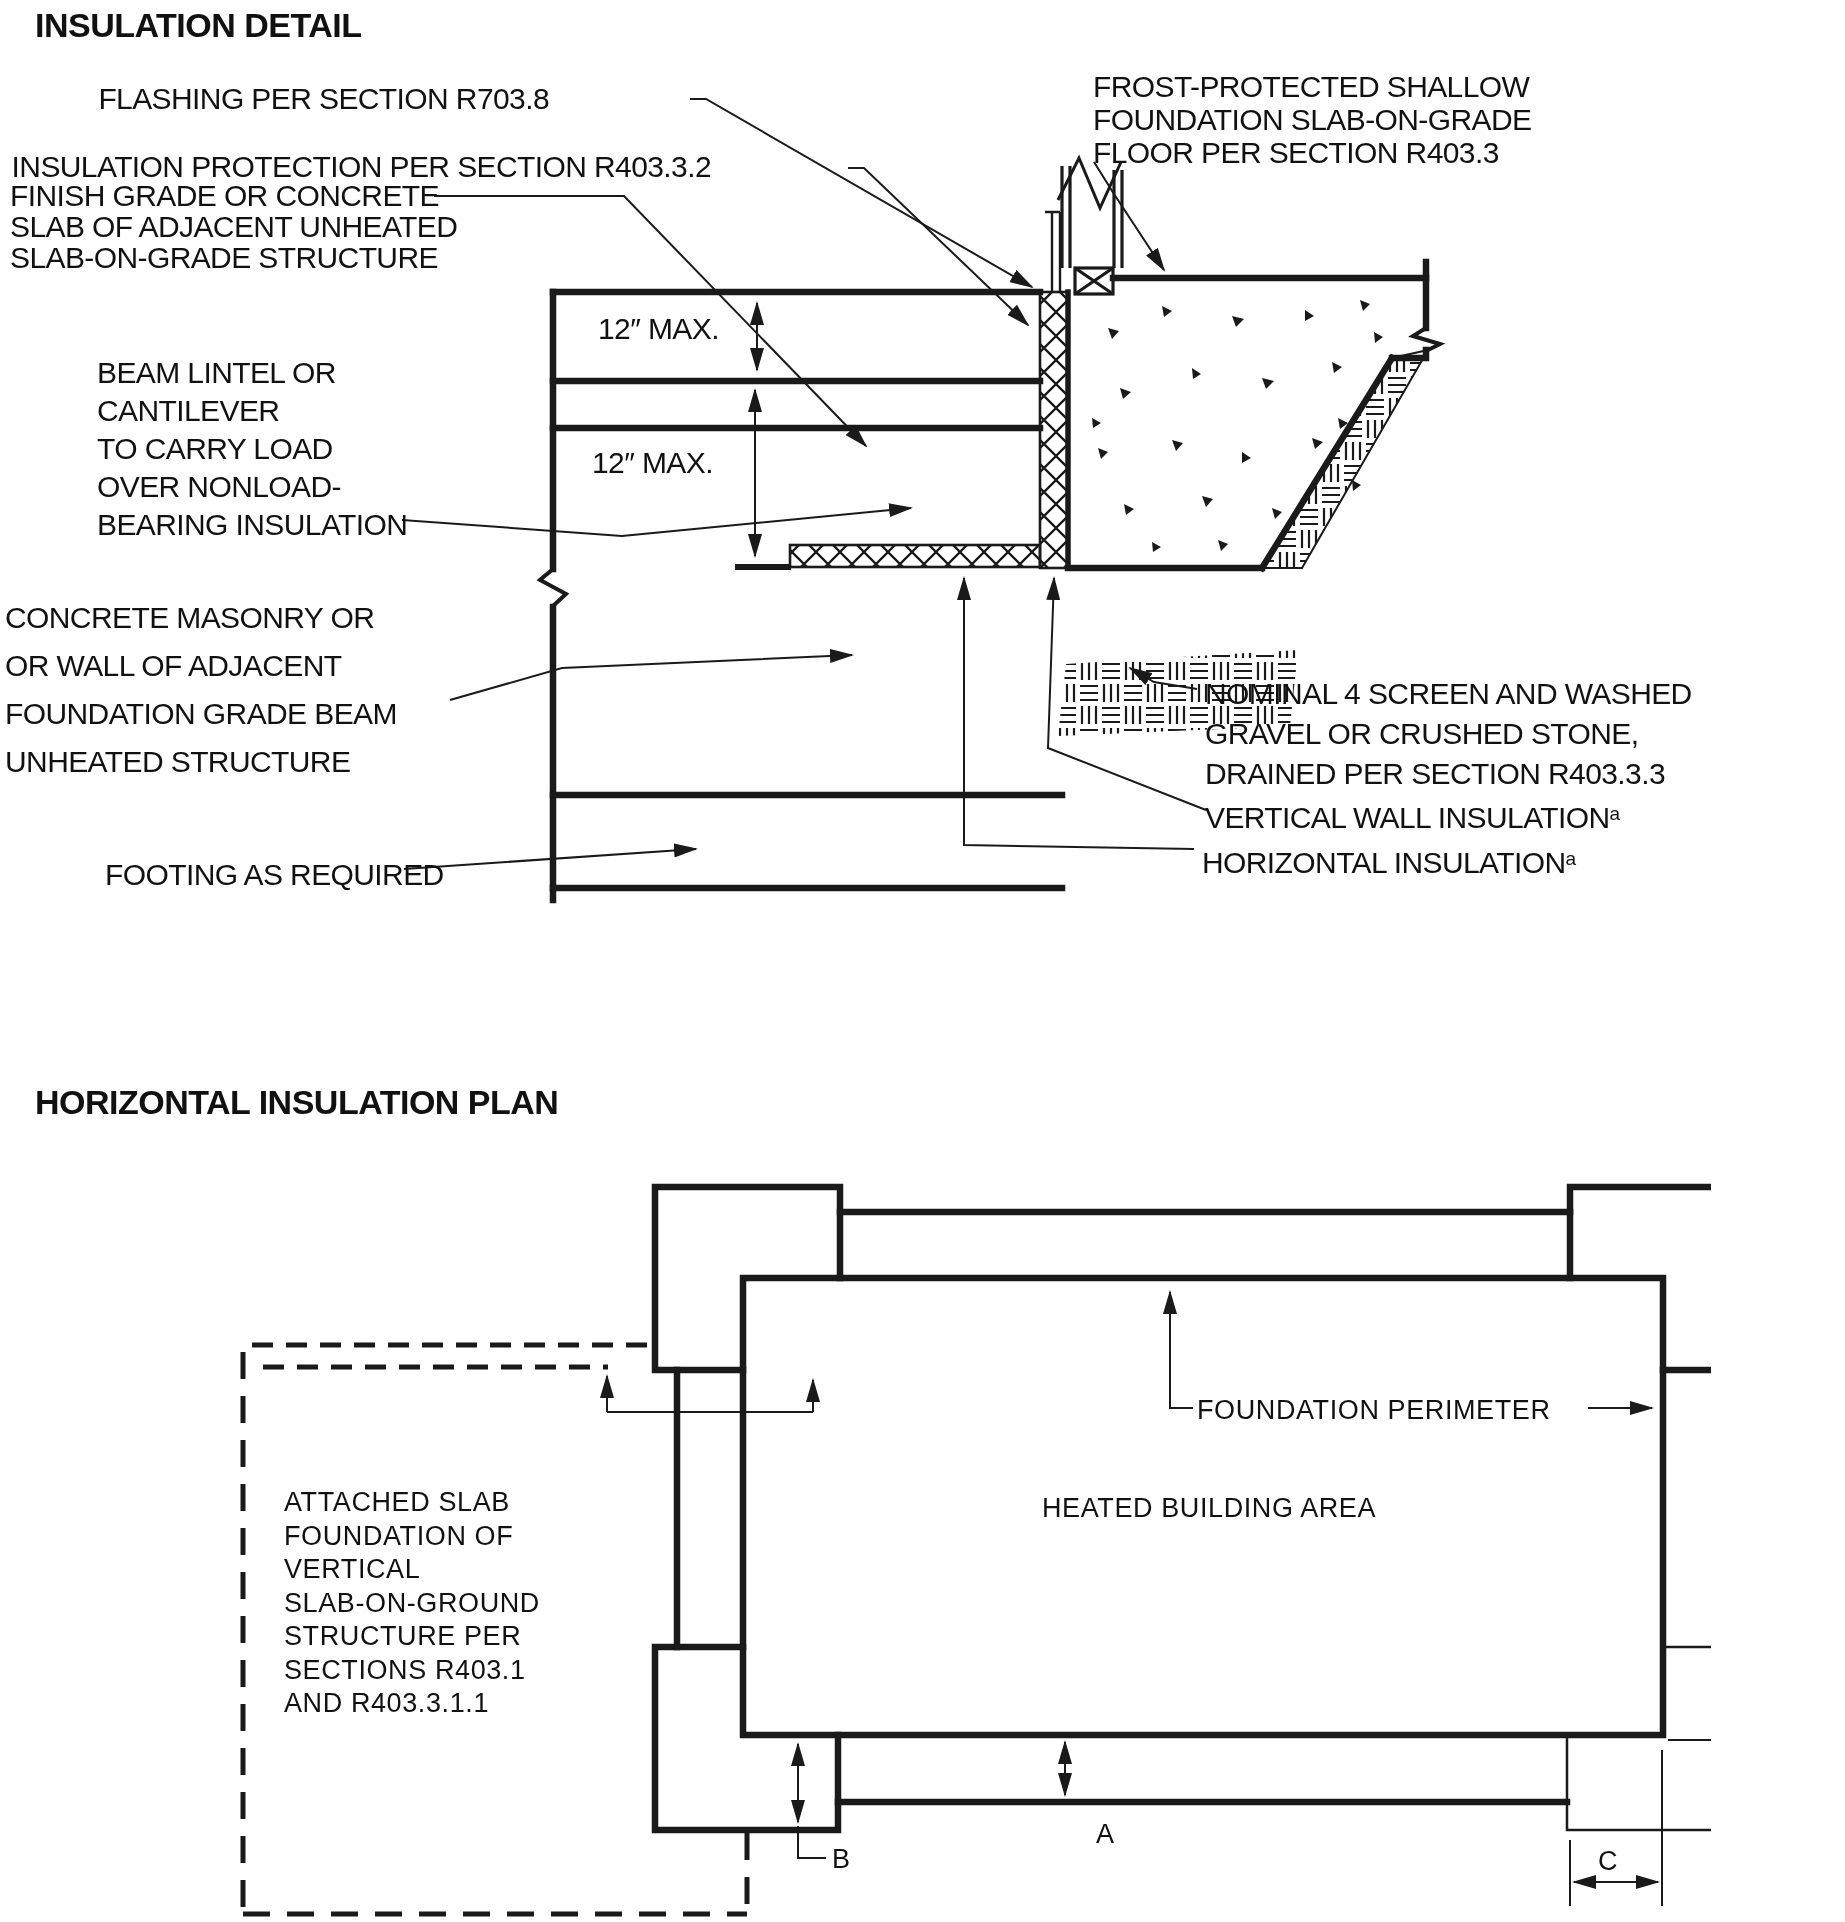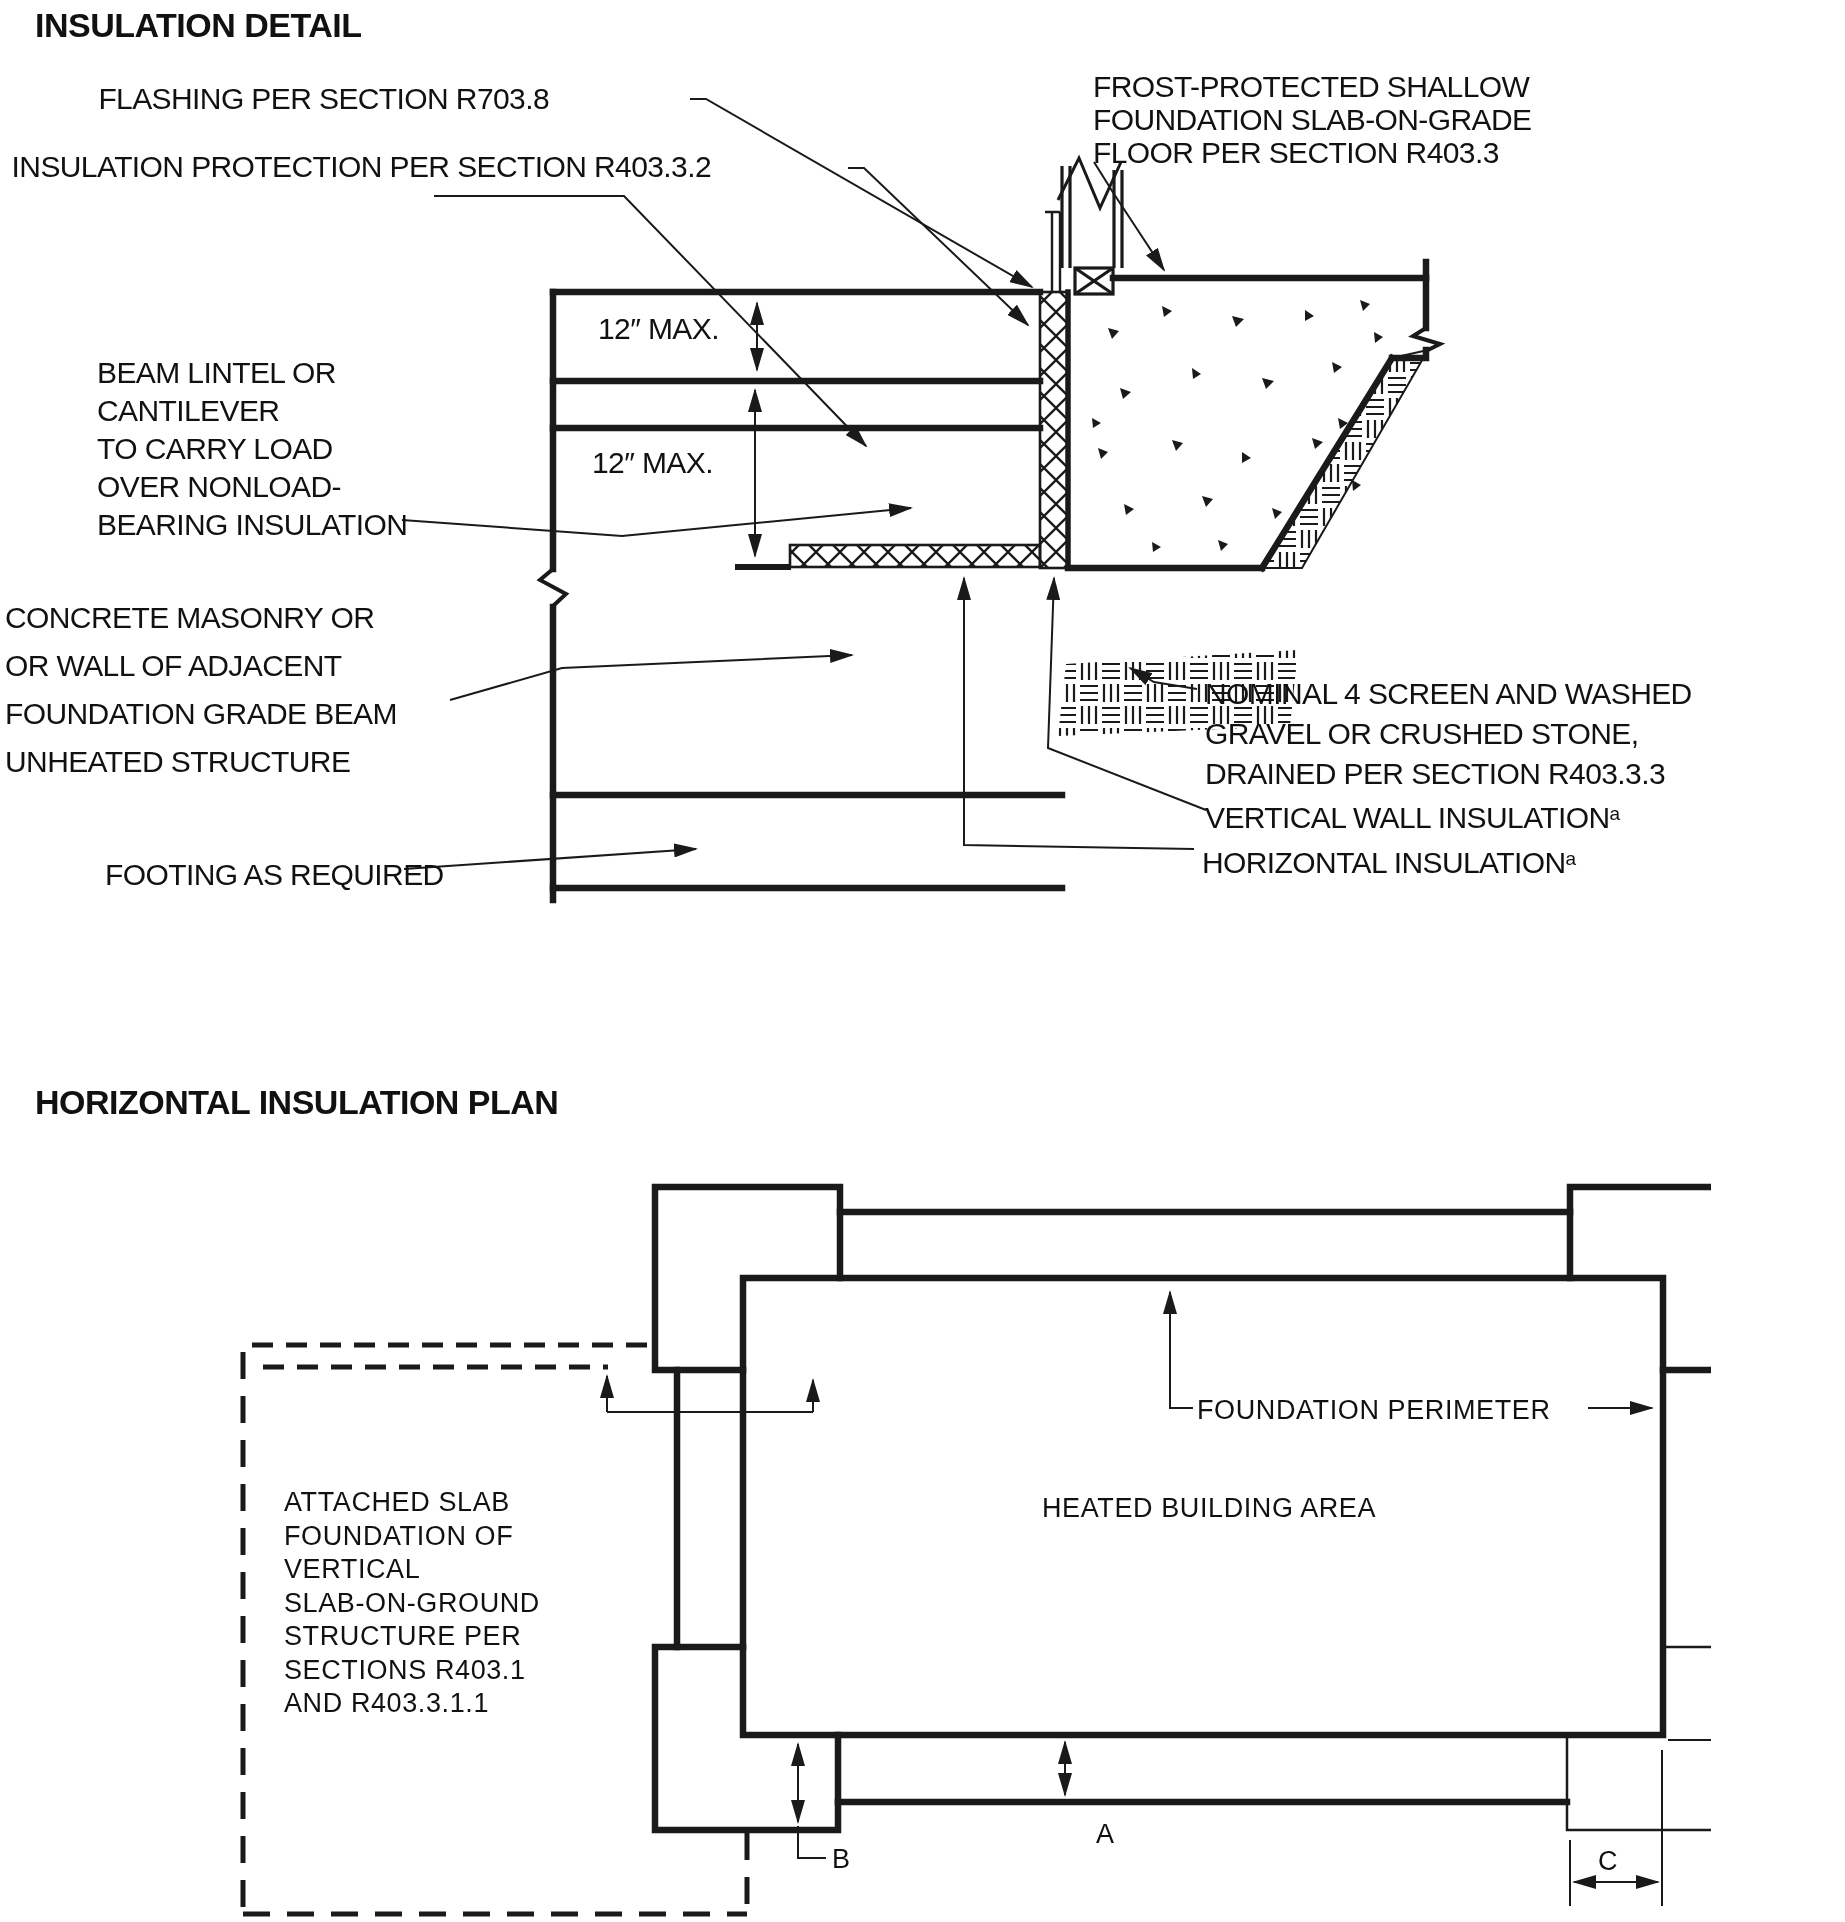--- a/index.html
+++ b/index.html
@@ -157,20 +157,25 @@
       <path d="M813,1412 V1380" marker-end="url(#arr)"></path>
     </g>
   </svg>
 
   <div class="lbl t" style="left:35px;top:6px">INSULATION DETAIL</div>
   <div class="lbl t" style="left:35px;top:1083px">HORIZONTAL INSULATION PLAN</div>
 
   <div class="lbl d ra" style="right:1162px;top:82px">FLASHING PER SECTION R703.8</div>
   <div class="lbl d ra" style="right:1000px;top:150px">INSULATION PROTECTION PER SECTION R403.3.2</div>
 
+  <div class="lbl d" style="left:10px;top:180px;line-height:31px">
+    <div>FINISH GRADE OR CONCRETE</div>
+    <div>SLAB OF ADJACENT UNHEATED</div>
+    <div>SLAB-ON-GRADE STRUCTURE</div>
+  </div>
 
   <div class="lbl d" style="left:598px;top:312px">12″ MAX.</div>
   <div class="lbl d" style="left:592px;top:446px">12″ MAX.</div>
 
   <div class="lbl d" style="left:97px;top:354px;line-height:38px">
     <div>BEAM LINTEL OR</div>
     <div>CANTILEVER</div>
     <div>TO CARRY LOAD</div>
     <div>OVER NONLOAD-</div>
     <div>BEARING INSULATION</div>

